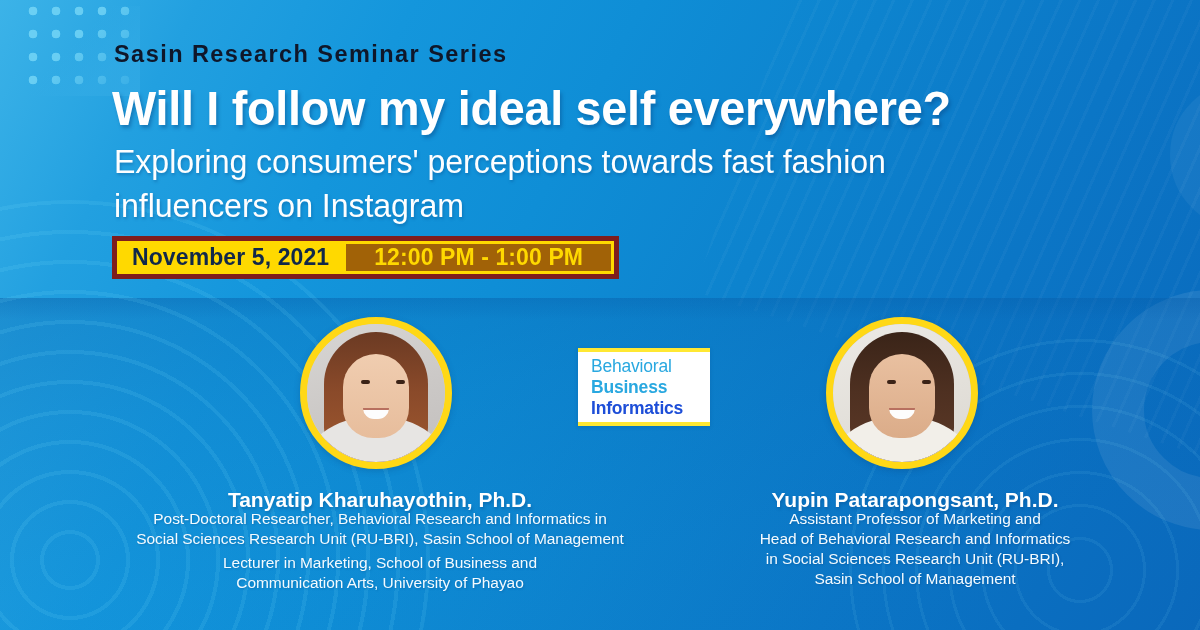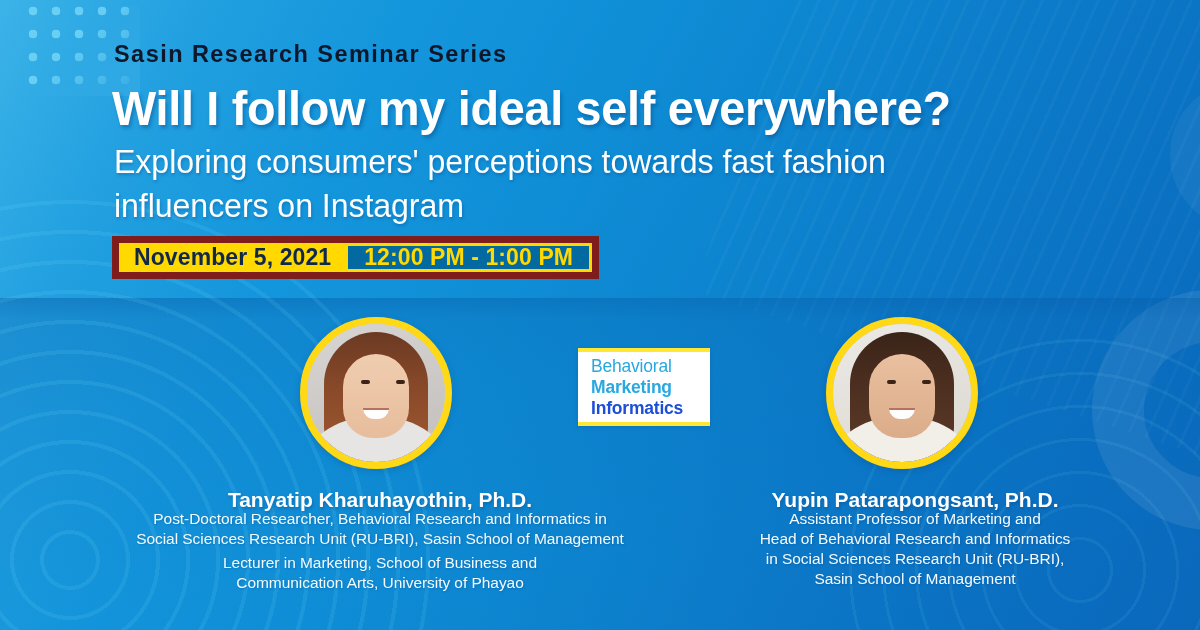--- a/index.html
+++ b/index.html
@@ -202,38 +202,38 @@
 
   
   .badge {
     position: absolute;
     left: 112px;
     top: 236px;
     height: 43px;
     display: flex;
     align-items: stretch;
     background: #ffd900;
-    border: 7px solid #7f1d1d;
+    border: 5px solid #7f1d1d;
     padding: 3px;
   }
   .badge-date {
     display: flex;
     align-items: center;
     padding: 0 17px 0 12px;
     font-size: 23px;
     font-weight: bold;
     color: #11284a;
     letter-spacing: 0.1px;
     white-space: nowrap;
   }
   .badge-time {
     display: flex;
     align-items: center;
-    padding: 0 16px;
-    background: #0369a1;
+    padding: 0 28px;
+    background: #a16207;
     font-size: 23px;
     font-weight: bold;
     color: #ffd900;
     letter-spacing: 0.1px;
     white-space: nowrap;
   }
 
   
   .photo {
     position: absolute;
@@ -375,21 +375,21 @@
         <div class="pt-eye b"></div>
         <div class="pt-mouth"></div>
       </div>
     </div>
 
     <div style="position:absolute; left:578px; top:348px; width:132px; height:78px;
                 background:#ffffff; border-top:4px solid #ffe833; border-bottom:4px solid #ffe833;
                 display:flex; flex-direction:column; justify-content:center;
                 padding-left:13px; box-shadow:0 1px 4px rgba(6,60,115,0.20);">
       <span style="font-size:17.5px; font-weight:normal; color:#29a8e0; line-height:21px; letter-spacing:-0.2px;">Behavioral</span>
-      <span style="font-size:17.5px; font-weight:bold; color:#29a8e0; line-height:21px; letter-spacing:-0.2px;">Marketing</span>
+      <span style="font-size:17.5px; font-weight:bold; color:#29a8e0; line-height:21px; letter-spacing:-0.2px;">Business</span>
       <span style="font-size:17.5px; font-weight:bold; color:#1d4ed8; line-height:21px; letter-spacing:-0.2px;">Informatics</span>
     </div>
 
     <div class="photo right">
       <div class="photo-inner">
         <div class="pt-bg r"></div>
         <div class="pt-hair r"></div>
         <div class="pt-shoulder r"></div>
         <div class="pt-face r"></div>
         <div class="pt-eye a"></div>

